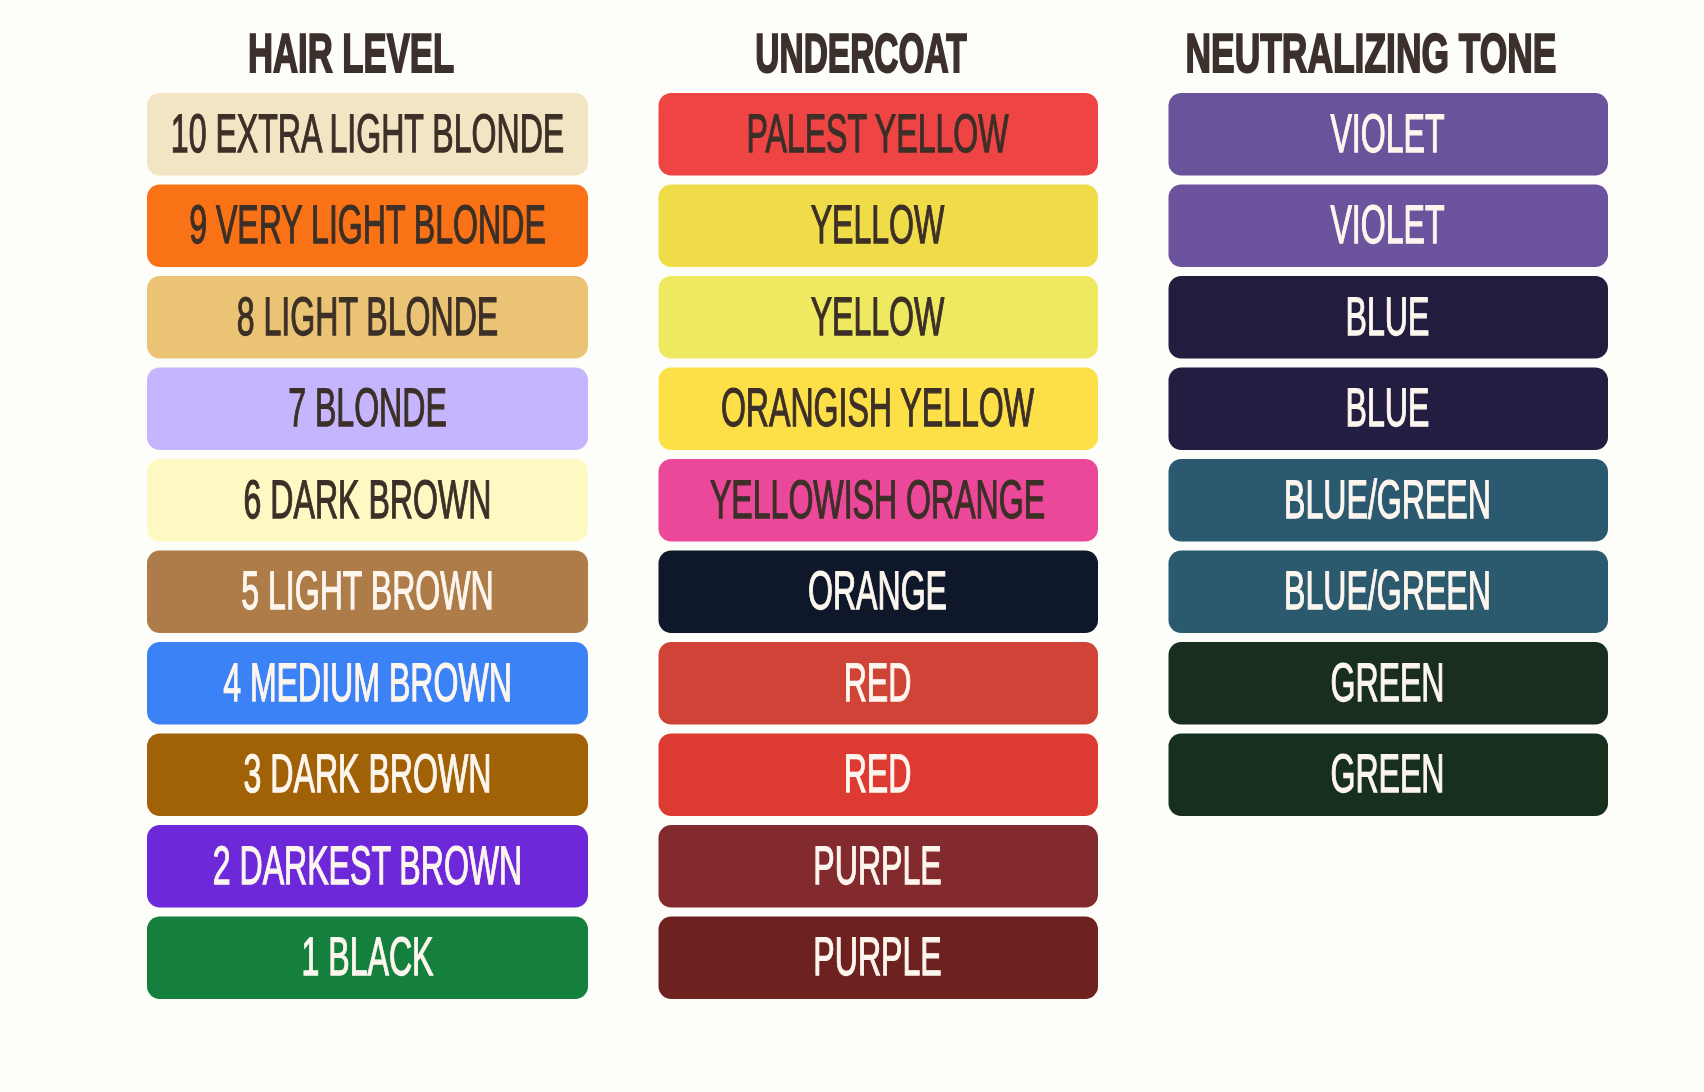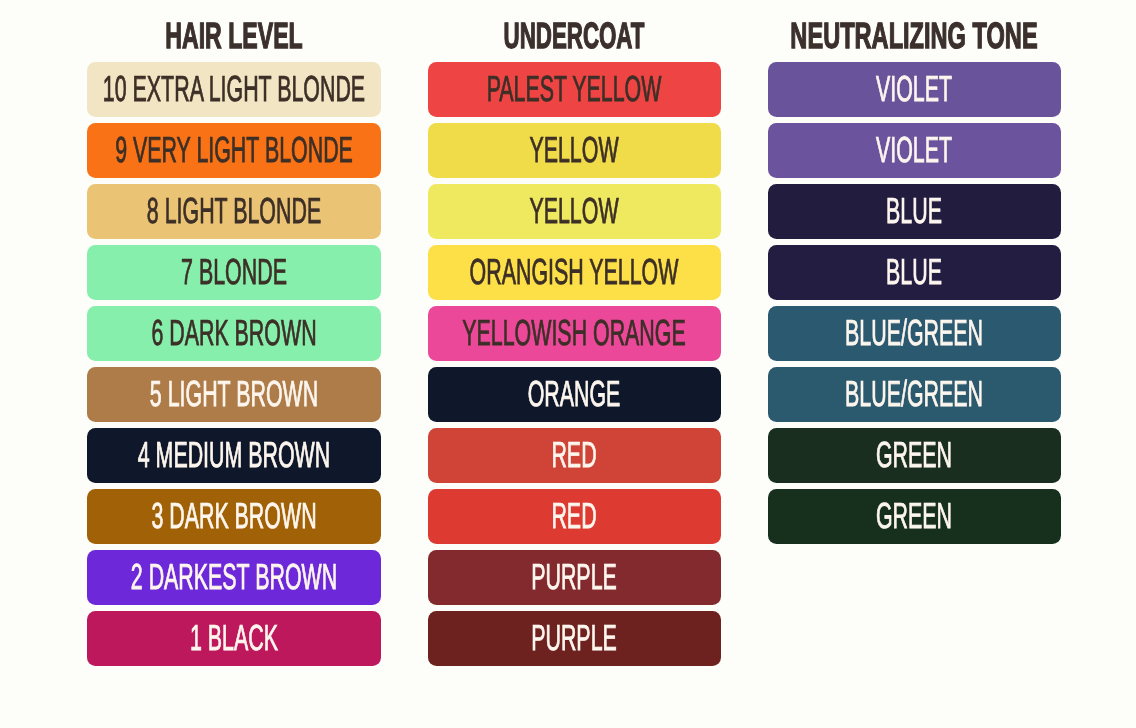--- a/index.html
+++ b/index.html
@@ -26,21 +26,21 @@
     font-size: 36.6px;
     font-weight: bold;
     color: #3c302c;
     white-space: nowrap;
     line-height: 1;
     transform-origin: 50% 50%;
     -webkit-text-stroke: 1.3px currentColor;
   }
   .swatch {
     position: absolute;
-    left: 0;
+    left: 11px;
     width: 293.4px;
     height: 55px;
     border-radius: 8.5px;
     text-align: center;
   }
   .swatch-label {
     position: absolute;
     left: 50%;
     top: 9.0px;
     font-size: 36.2px;
@@ -62,39 +62,39 @@
     <div class="col-head" style="transform:translateX(-50%) scaleX(0.632)">HAIR LEVEL</div>
     <div class="swatch" style="top:61.50px;background:#f2e5c3">
       <div class="swatch-label ink-dark">10 EXTRA LIGHT BLONDE</div>
     </div>
     <div class="swatch" style="top:122.55px;background:#f97316">
       <div class="swatch-label ink-dark">9 VERY LIGHT BLONDE</div>
     </div>
     <div class="swatch" style="top:183.60px;background:#ebc374">
       <div class="swatch-label ink-dark">8 LIGHT BLONDE</div>
     </div>
-    <div class="swatch" style="top:244.65px;background:#86efac">
+    <div class="swatch" style="top:244.65px;background:#c4b5fd">
       <div class="swatch-label ink-dark">7 BLONDE</div>
     </div>
-    <div class="swatch" style="top:305.70px;background:#86efac">
+    <div class="swatch" style="top:305.70px;background:#fef9c3">
       <div class="swatch-label ink-dark">6 DARK BROWN</div>
     </div>
     <div class="swatch" style="top:366.75px;background:#ae7c48">
       <div class="swatch-label ink-light">5 LIGHT BROWN</div>
     </div>
-    <div class="swatch" style="top:427.80px;background:#0f172a">
+    <div class="swatch" style="top:427.80px;background:#3b82f6">
       <div class="swatch-label ink-light">4 MEDIUM BROWN</div>
     </div>
     <div class="swatch" style="top:488.85px;background:#a16207">
       <div class="swatch-label ink-light">3 DARK BROWN</div>
     </div>
     <div class="swatch" style="top:549.90px;background:#6d28d9">
       <div class="swatch-label ink-light">2 DARKEST BROWN</div>
     </div>
-    <div class="swatch" style="top:610.95px;background:#be185d">
+    <div class="swatch" style="top:610.95px;background:#15803d">
       <div class="swatch-label ink-light">1 BLACK</div>
     </div>
   </div>
 
   <div class="col" style="left:427.5px">
     <div class="col-head" style="transform:translateX(-50%) scaleX(0.61)">UNDERCOAT</div>
     <div class="swatch" style="top:61.50px;background:#ef4444">
       <div class="swatch-label ink-dark">PALEST YELLOW</div>
     </div>
     <div class="swatch" style="top:122.55px;background:#f0db49">

